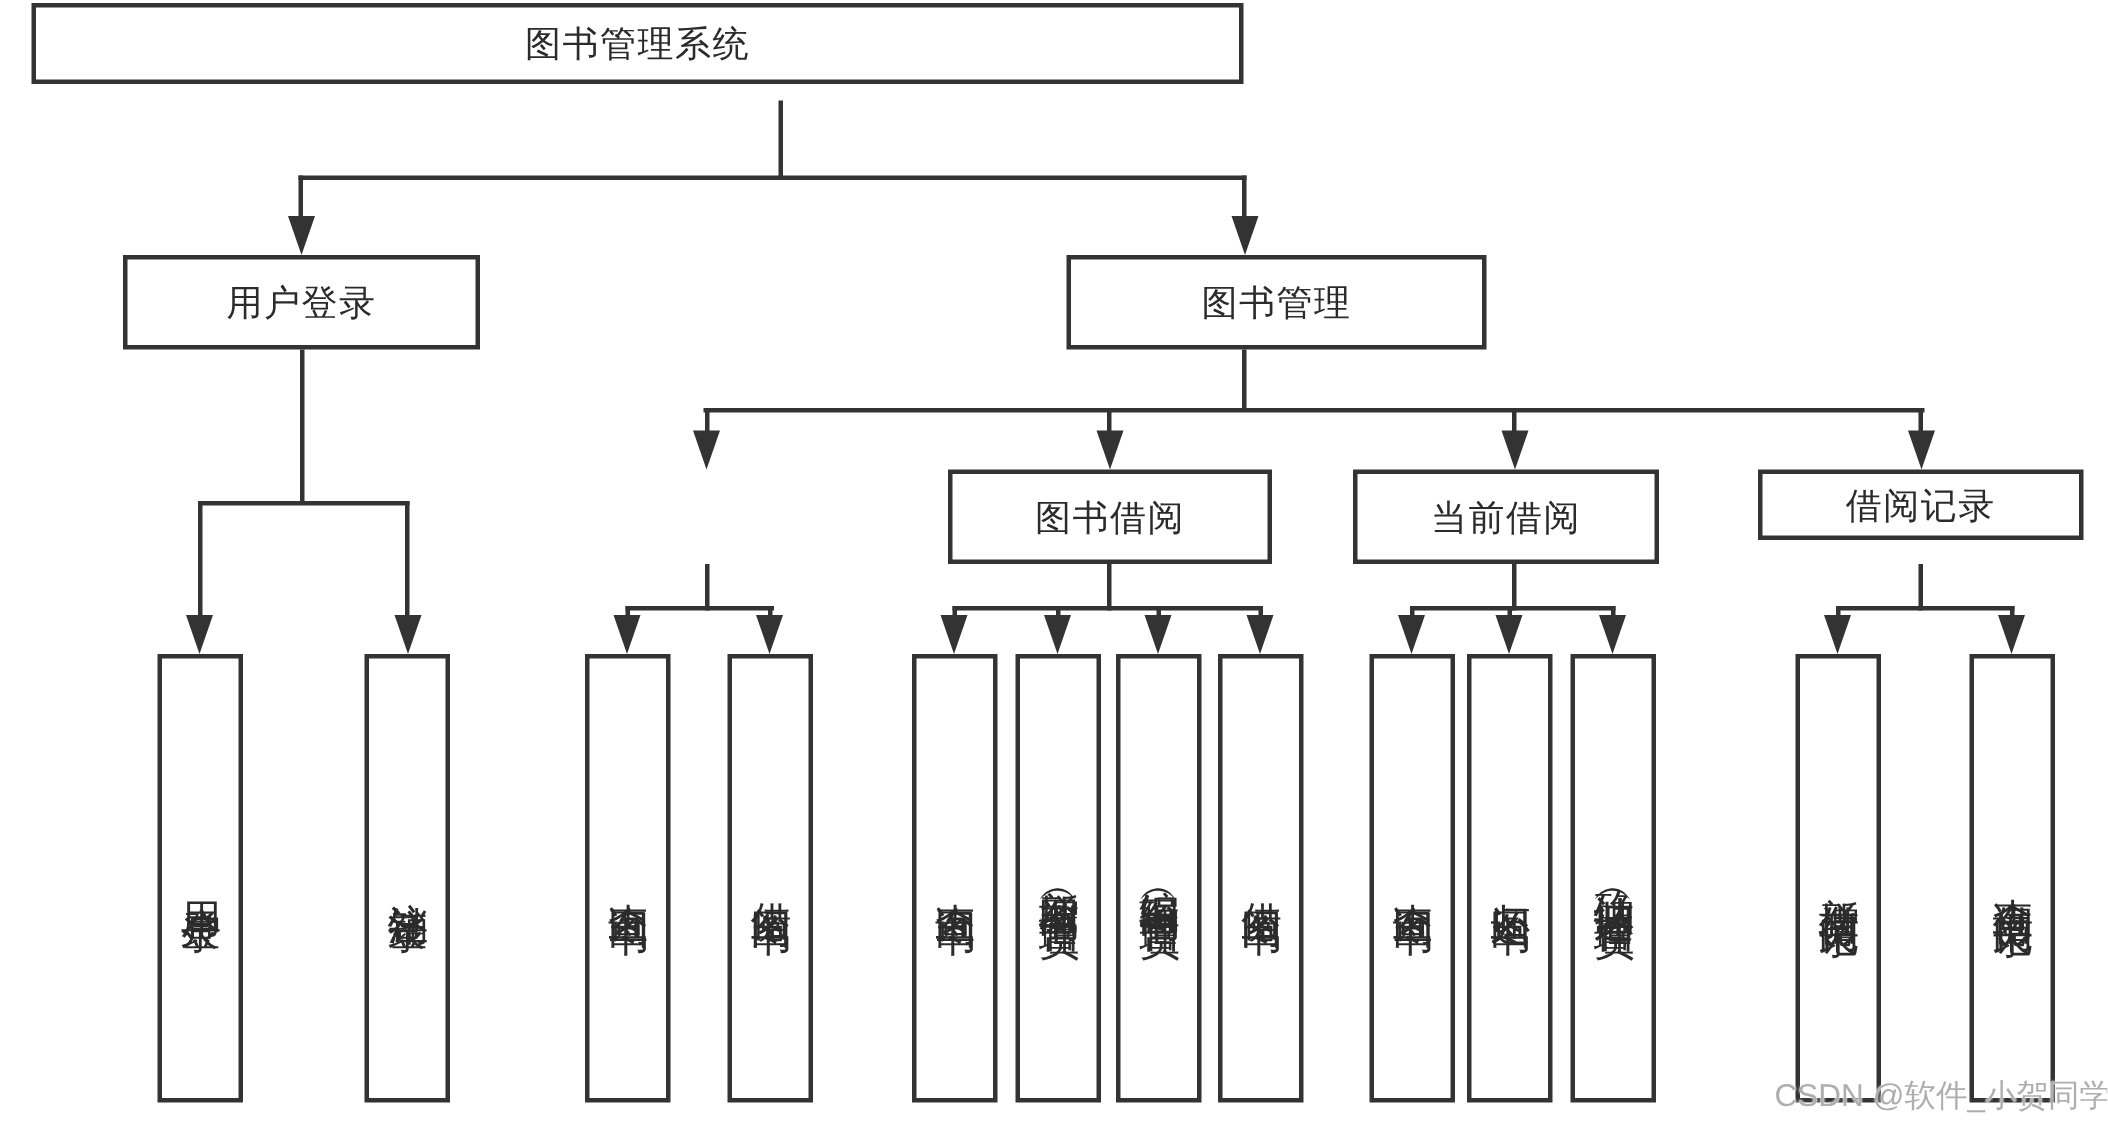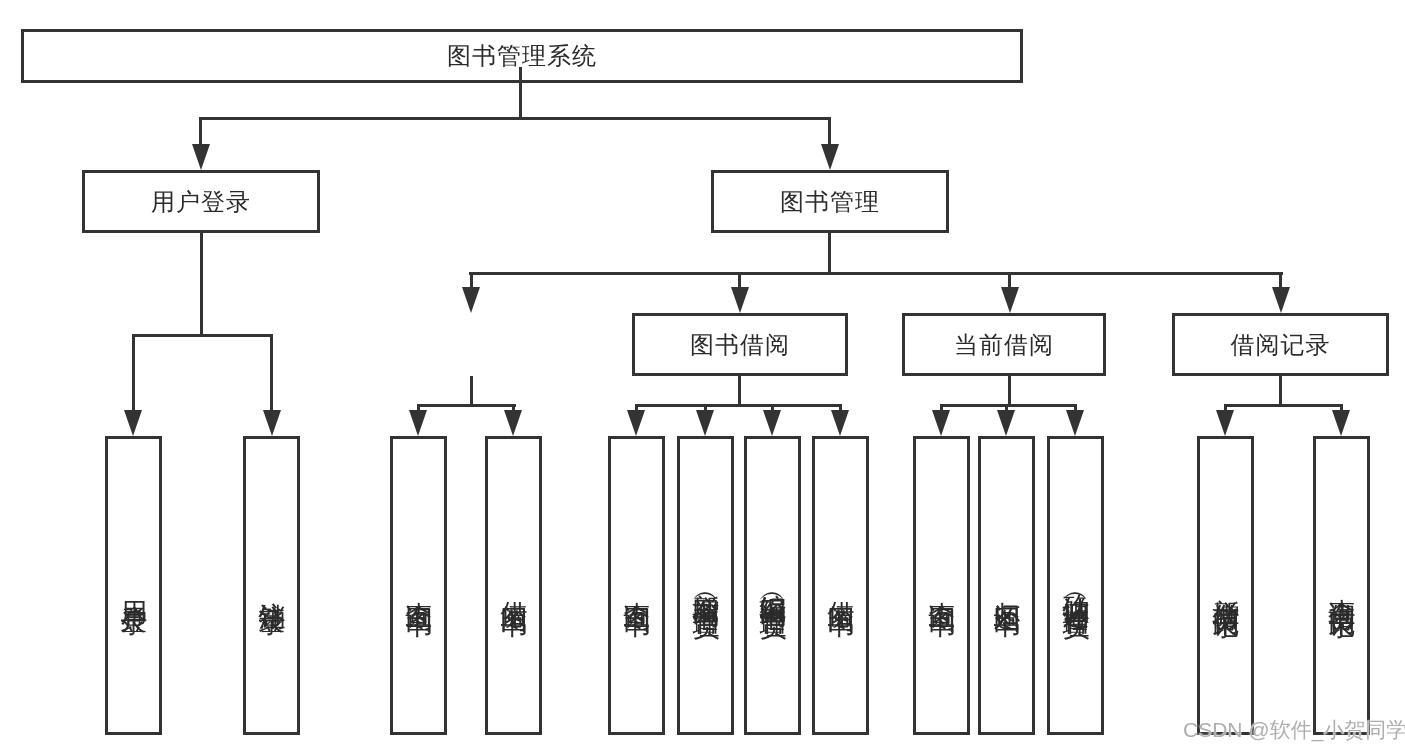--- a/index.html
+++ b/index.html
@@ -50,32 +50,32 @@
     font-size:21px;color:#aeaeae;
     text-shadow:0 0 2px #ffffff,0 0 1px #ffffff;
     white-space:nowrap;
   }
 </style>
 </head>
 <body>
 
 <div id="stage">
 
-  <div class="box" style="left:21px;top:29px;width:1002px;height:54px;">图书管理系统</div>
+  <div class="box" style="left:21px;top:2px;width:808px;height:54px;">图书管理系统</div>
 
   <div class="box" style="left:82px;top:170px;width:238px;height:63px;">用户登录</div>
 
-  <div class="box" style="left:711px;top:170px;width:238px;height:63px;">图书管理</div>
+  <div class="box" style="left:711px;top:170px;width:280px;height:63px;">图书管理</div>
 
 
   <div class="box" style="left:632px;top:313px;width:216px;height:63px;">图书借阅</div>
 
   <div class="box" style="left:902px;top:313px;width:204px;height:63px;">当前借阅</div>
 
-  <div class="box" style="left:1172px;top:313px;width:217px;height:63px;">借阅记录</div>
+  <div class="box" style="left:1172px;top:313px;width:217px;height:47px;">借阅记录</div>
 
   <div class="leaf" style="left:105px;">
     <span class="vtext">用户登录</span>
   </div>
   <div class="leaf" style="left:243px;">
     <span class="vtext">注销登录</span>
   </div>
 
   <div class="leaf" style="left:390px;">
     <span class="vtext">查询图书</span>

